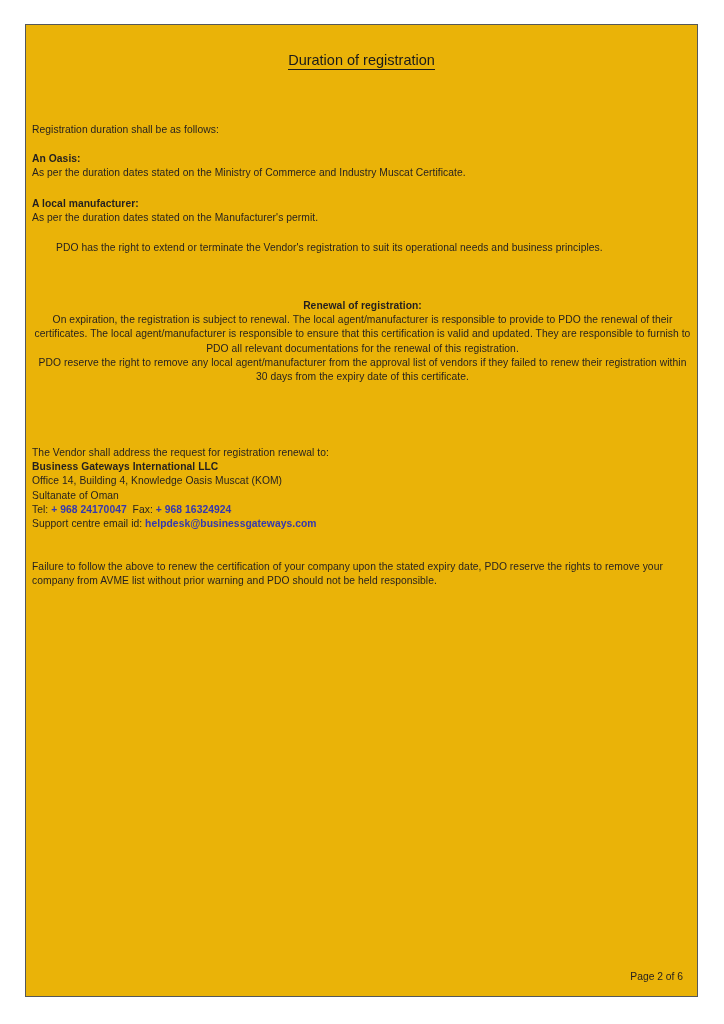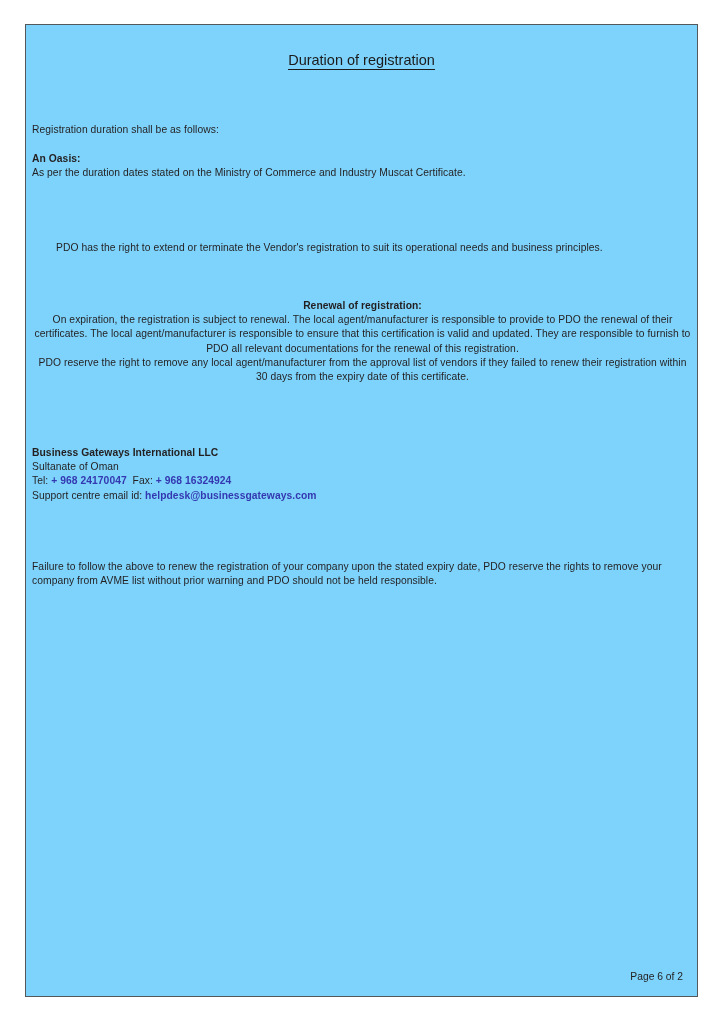--- a/index.html
+++ b/index.html
@@ -19,21 +19,21 @@
 
   
   .page-frame {
     position: absolute;
     left: 25px;
     top: 24px;
     width: 673px;
     height: 973px;
     border: 1px solid #55585a;
     box-sizing: border-box;
-    background: #7dd3fc;
+    background: #eab308;
   }
 
   .page-inner {
     position: absolute;
     left: 6px;
     top: 0;
     right: 6px;
     bottom: 0;
   }
 
@@ -109,41 +109,45 @@
     <div class="body-block blk-intro">
       <p>Registration duration shall be as follows:</p>
     </div>
 
     <div class="body-block blk-agency">
       <p class="lead-in">An Oasis:</p>
       <p>As per the duration dates stated on the Ministry of Commerce and Industry Muscat Certificate.</p>
     </div>
 
     <div class="body-block blk-local">
+      <p class="lead-in">A local manufacturer:</p>
+      <p>As per the duration dates stated on the Manufacturer's permit.</p>
     </div>
 
     <div class="body-block blk-pdo">
       <p>PDO has the right to extend or terminate the Vendor's registration to suit its operational needs and business principles.</p>
     </div>
 
     <div class="body-block blk-renewal">
       <p class="lead-in">Renewal of registration:</p>
       <p>On expiration, the registration is subject to renewal. The local agent/manufacturer is responsible to provide to PDO the renewal of their certificates. The local agent/manufacturer is responsible to ensure that this certification is valid and updated. They are responsible to furnish to PDO all relevant documentations for the renewal of this registration.</p>
       <p>PDO reserve the right to remove any local agent/manufacturer from the approval list of vendors if they failed to renew their registration within 30 days from the expiry date of this certificate.</p>
     </div>
 
     <div class="body-block blk-address">
+      <p class="addr-line">The Vendor shall address the request for registration renewal to:</p>
       <p class="addr-line bold">Business Gateways International LLC</p>
+      <p class="addr-line">Office 14, Building 4, Knowledge Oasis Muscat (KOM)</p>
       <p class="addr-line">Sultanate of Oman</p>
       <p class="addr-line"><span>Tel: </span><span class="blue-strong">+ 968 24170047</span>&nbsp; <span>Fax: </span><span class="blue-strong">+ 968 16324924</span></p>
       <p class="addr-line"><span>Support centre email id: </span><span class="blue-strong">helpdesk@businessgateways.com</span></p>
     </div>
 
     <div class="body-block blk-failure">
-      <p>Failure to follow the above to renew the registration of your company upon the stated expiry date, PDO reserve the rights to remove your company from AVME list without prior warning and PDO should not be held responsible.</p>
+      <p>Failure to follow the above to renew the certification of your company upon the stated expiry date, PDO reserve the rights to remove your company from AVME list without prior warning and PDO should not be held responsible.</p>
     </div>
 
     <div class="page-footer">
-      <span>Page 6 of 2</span>
+      <span>Page 2 of 6</span>
     </div>
 
   </div>
 </div>
 
 </body></html>

